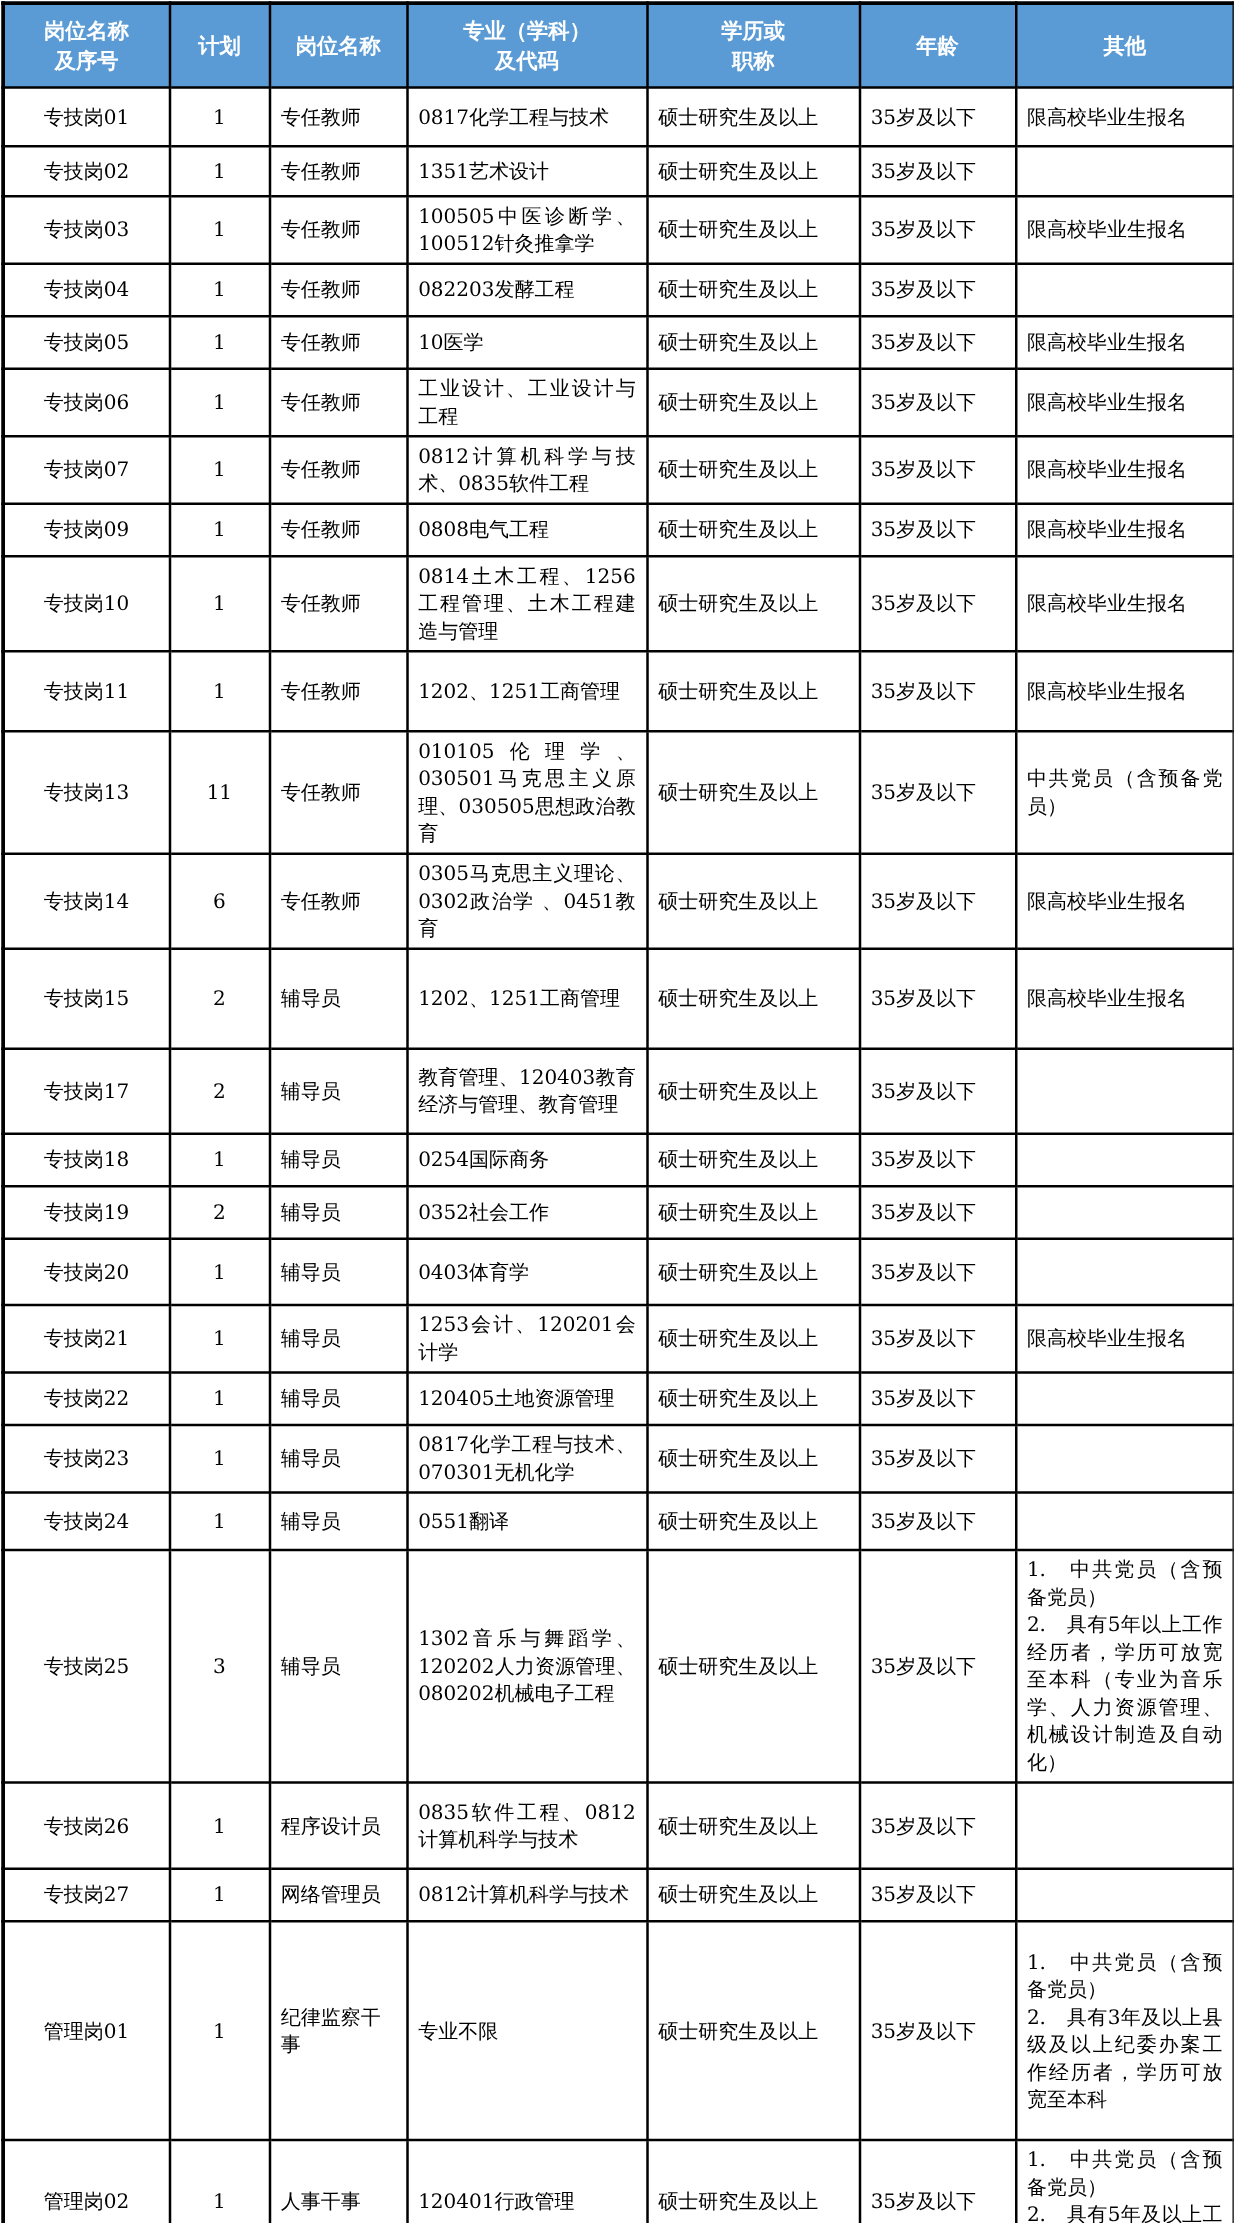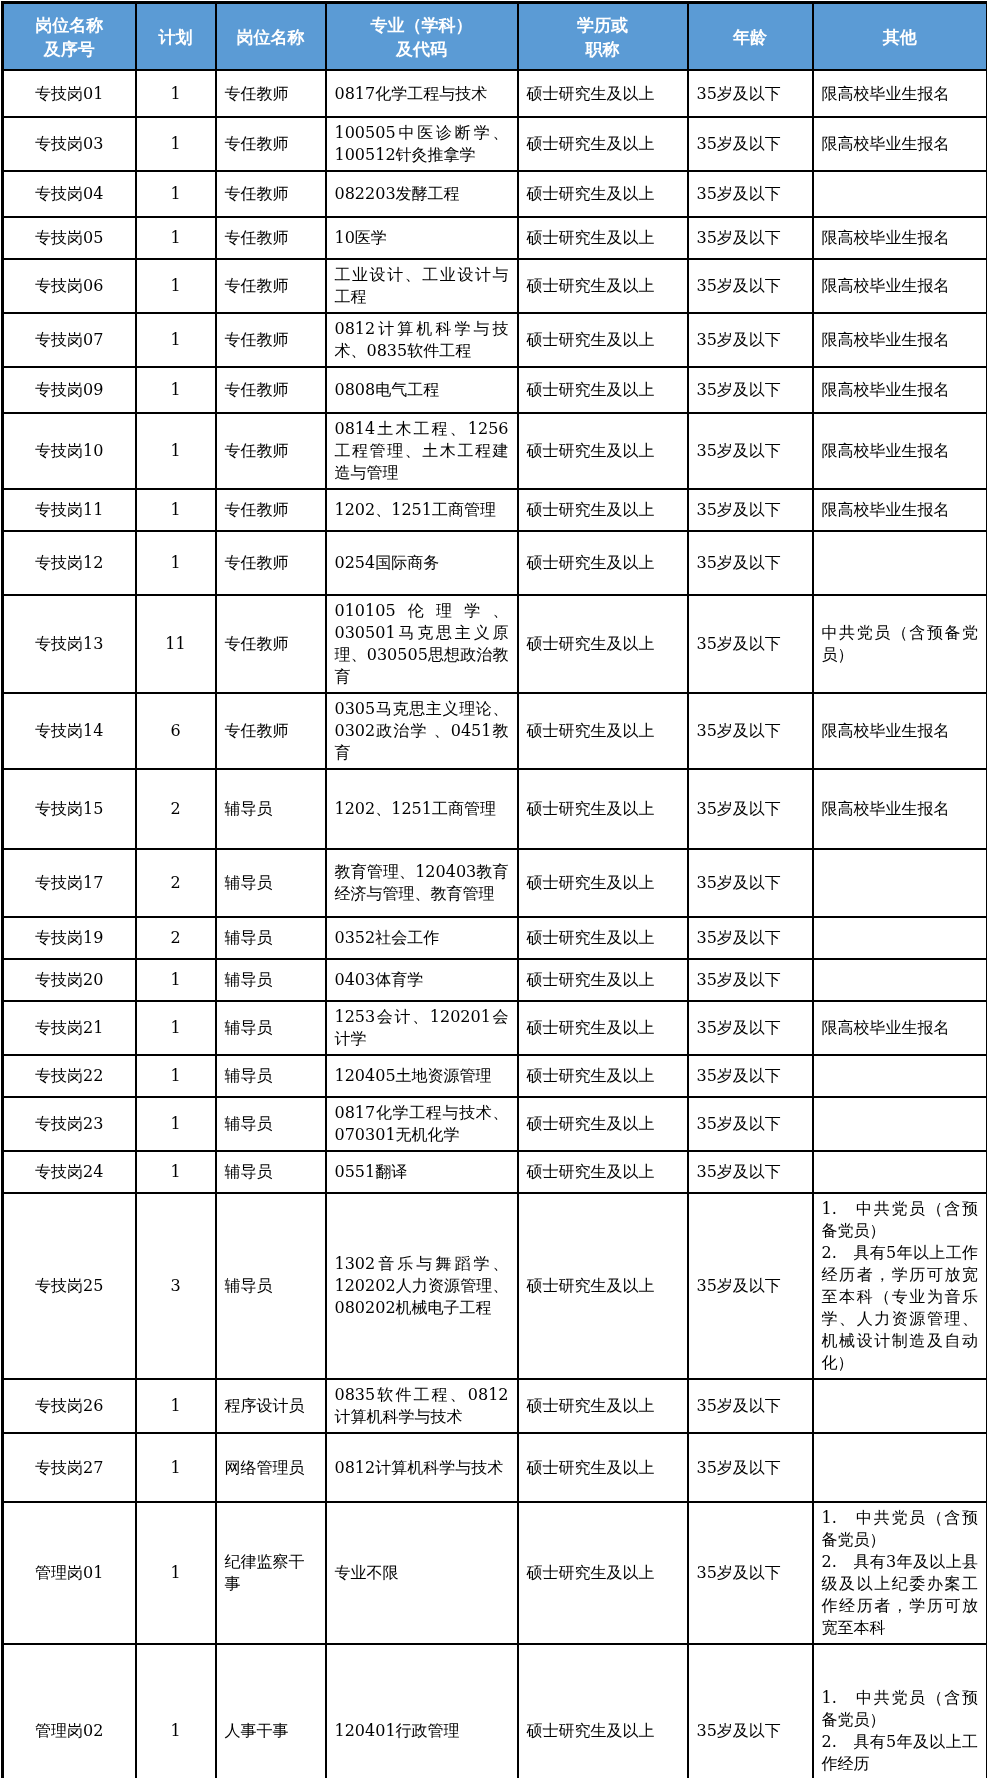--- a/index.html
+++ b/index.html
@@ -91,20 +91,29 @@
       <tr>
         <td class="center">专技岗01</td>
         <td class="center">1</td>
         <td>专任教师</td>
         <td class="jst">0817化学工程与技术</td>
         <td>硕士研究生及以上</td>
         <td>35岁及以下</td>
         <td class="jst">限高校毕业生报名</td>
       </tr>
       <tr>
+        <td class="center">专技岗02</td>
+        <td class="center">1</td>
+        <td>专任教师</td>
+        <td class="jst">1351艺术设计</td>
+        <td>硕士研究生及以上</td>
+        <td>35岁及以下</td>
+        <td class="jst"></td>
+      </tr>
+      <tr>
         <td class="center">专技岗03</td>
         <td class="center">1</td>
         <td>专任教师</td>
         <td class="jst">100505中医诊断学、100512针灸推拿学</td>
         <td>硕士研究生及以上</td>
         <td>35岁及以下</td>
         <td class="jst">限高校毕业生报名</td>
       </tr>
       <tr>
         <td class="center">专技岗04</td>
@@ -161,29 +170,20 @@
         <td class="jst">限高校毕业生报名</td>
       </tr>
       <tr>
         <td class="center">专技岗11</td>
         <td class="center">1</td>
         <td>专任教师</td>
         <td class="jst">1202、1251工商管理</td>
         <td>硕士研究生及以上</td>
         <td>35岁及以下</td>
         <td class="jst">限高校毕业生报名</td>
-      </tr>
-      <tr>
-        <td class="center">专技岗12</td>
-        <td class="center">1</td>
-        <td>专任教师</td>
-        <td class="jst">0254国际商务</td>
-        <td>硕士研究生及以上</td>
-        <td>35岁及以下</td>
-        <td class="jst"></td>
       </tr>
       <tr>
         <td class="center">专技岗13</td>
         <td class="center">11</td>
         <td>专任教师</td>
         <td class="jst">010105伦理学、030501马克思主义原理、030505思想政治教育</td>
         <td>硕士研究生及以上</td>
         <td>35岁及以下</td>
         <td class="jst">中共党员（含预备党员）</td>
       </tr>
@@ -203,20 +203,29 @@
         <td class="jst">1202、1251工商管理</td>
         <td>硕士研究生及以上</td>
         <td>35岁及以下</td>
         <td class="jst">限高校毕业生报名</td>
       </tr>
       <tr>
         <td class="center">专技岗17</td>
         <td class="center">2</td>
         <td>辅导员</td>
         <td class="jst">教育管理、120403教育经济与管理、教育管理</td>
+        <td>硕士研究生及以上</td>
+        <td>35岁及以下</td>
+        <td class="jst"></td>
+      </tr>
+      <tr>
+        <td class="center">专技岗18</td>
+        <td class="center">1</td>
+        <td>辅导员</td>
+        <td class="jst">0254国际商务</td>
         <td>硕士研究生及以上</td>
         <td>35岁及以下</td>
         <td class="jst"></td>
       </tr>
       <tr>
         <td class="center">专技岗19</td>
         <td class="center">2</td>
         <td>辅导员</td>
         <td class="jst">0352社会工作</td>
         <td>硕士研究生及以上</td>

